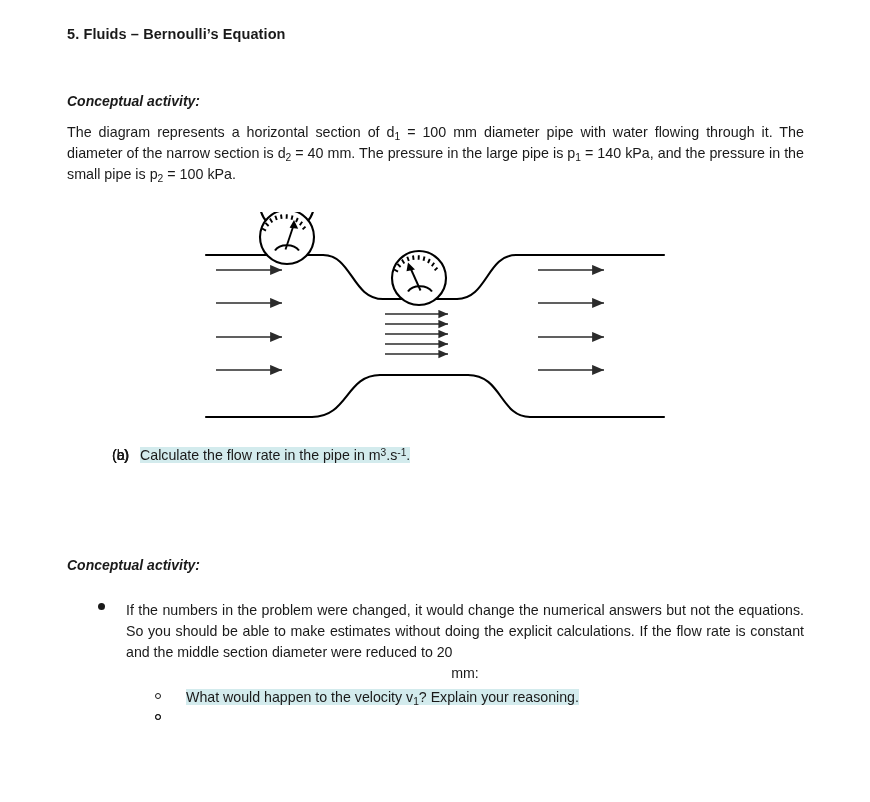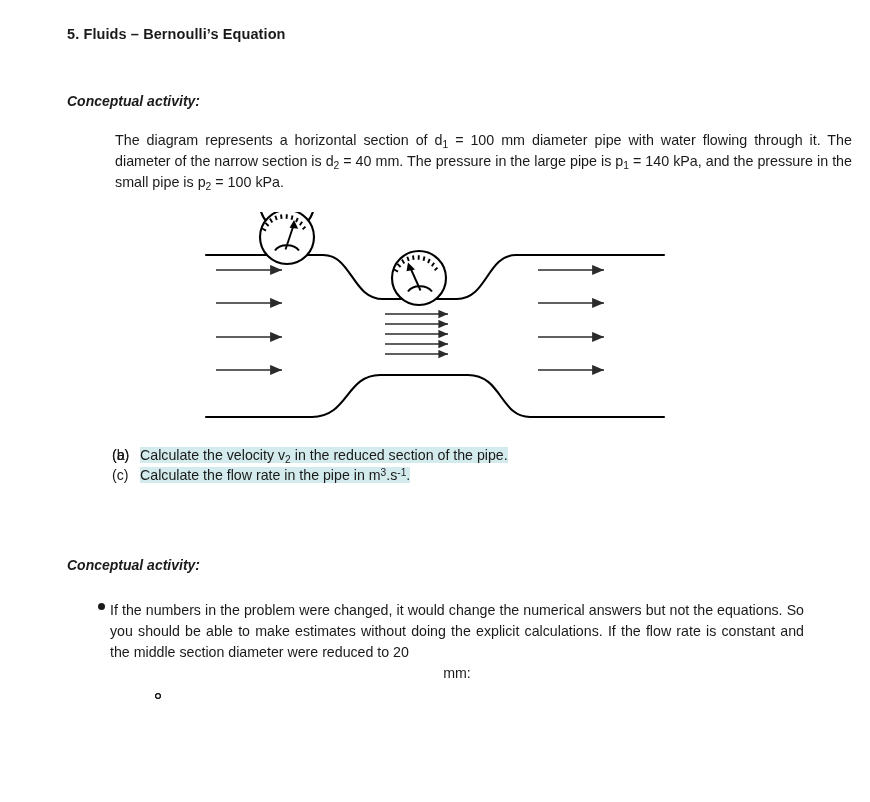--- a/index.html
+++ b/index.html
@@ -40,27 +40,26 @@
     font-style: italic;
     font-weight: bold;
   }
   #numerical-label { top: 93px; }
   #conceptual-label { top: 557px; text-align: right; }
 
   
   .intro {
     position: absolute;
     left: 67px;
-    top: 130px;
+    top: 122px;
     width: 737px;
     font-size: 14.3px;
     line-height: 21px;
     text-align: justify;
     text-justify: inter-word;
-    margin-left: 48px;
   }
 
   sub { font-size: .72em; line-height: 0; vertical-align: -0.28em; }
   sup { font-size: .72em; line-height: 0; vertical-align: 0.42em; }
 
   
   .diagram {
     position: absolute;
     left: 200px;
     top: 212px;
@@ -97,21 +96,21 @@
   }
   .bullet-block .bdot {
     position: absolute;
     left: 0;
     top: 3px;
     width: 7px; height: 7px;
     border-radius: 50%;
     background: #1a1a1a;
   }
   .bullet-block .btext {
-    margin-left: 12px;
+    margin-left: 28px;
     text-align: justify;
     text-justify: inter-word;
   }
   .bullet-block .btext .lastline { text-align: center; }
 
   .sub-list {
     position: absolute;
     left: 155px;
     top: 687px;
     width: 660px;
@@ -254,21 +253,20 @@
   </div>
 
   <div class="abc">
 
     <div class="row">
       <span class="marker">(a)</span>
     </div>
 
     <div class="row">
       <span class="marker">(b)</span>
-      <span class="hl"><span>Calculate the velocity v</span><sub>2</sub><span> in the reduced section of the pipe.</span></span>
     </div>
 
     <div class="row">
       <span class="marker">(c)</span>
       <span class="hl"><span>Calculate the flow rate in the pipe in m</span><sup>3</sup><span>.s</span><sup>-1</sup><span>.</span></span>
     </div>
   </div>
 
   <div class="section-label" id="conceptual-label">Conceptual activity:</div>
 
@@ -277,20 +275,21 @@
     <div class="btext">
       <span>If the numbers in the problem were changed, it would change the numerical answers but not the equations. So you should be able to make estimates without doing the explicit calculations. If the flow rate is constant and the middle section diameter were reduced to 20</span>
       <div class="lastline">mm:</div>
     </div>
   </div>
 
   <div class="sub-list">
 
     <div class="srow">
       <span class="ocircle"></span>
+      <span class="hl"><span>What would happen to the velocity v</span><sub>1</sub><span>? Explain your reasoning.</span></span>
     </div>
 
     <div class="srow">
       <span class="ocircle"></span>
     </div>
 
     <div class="srow">
       <span class="ocircle"></span>
     </div>
   </div>

